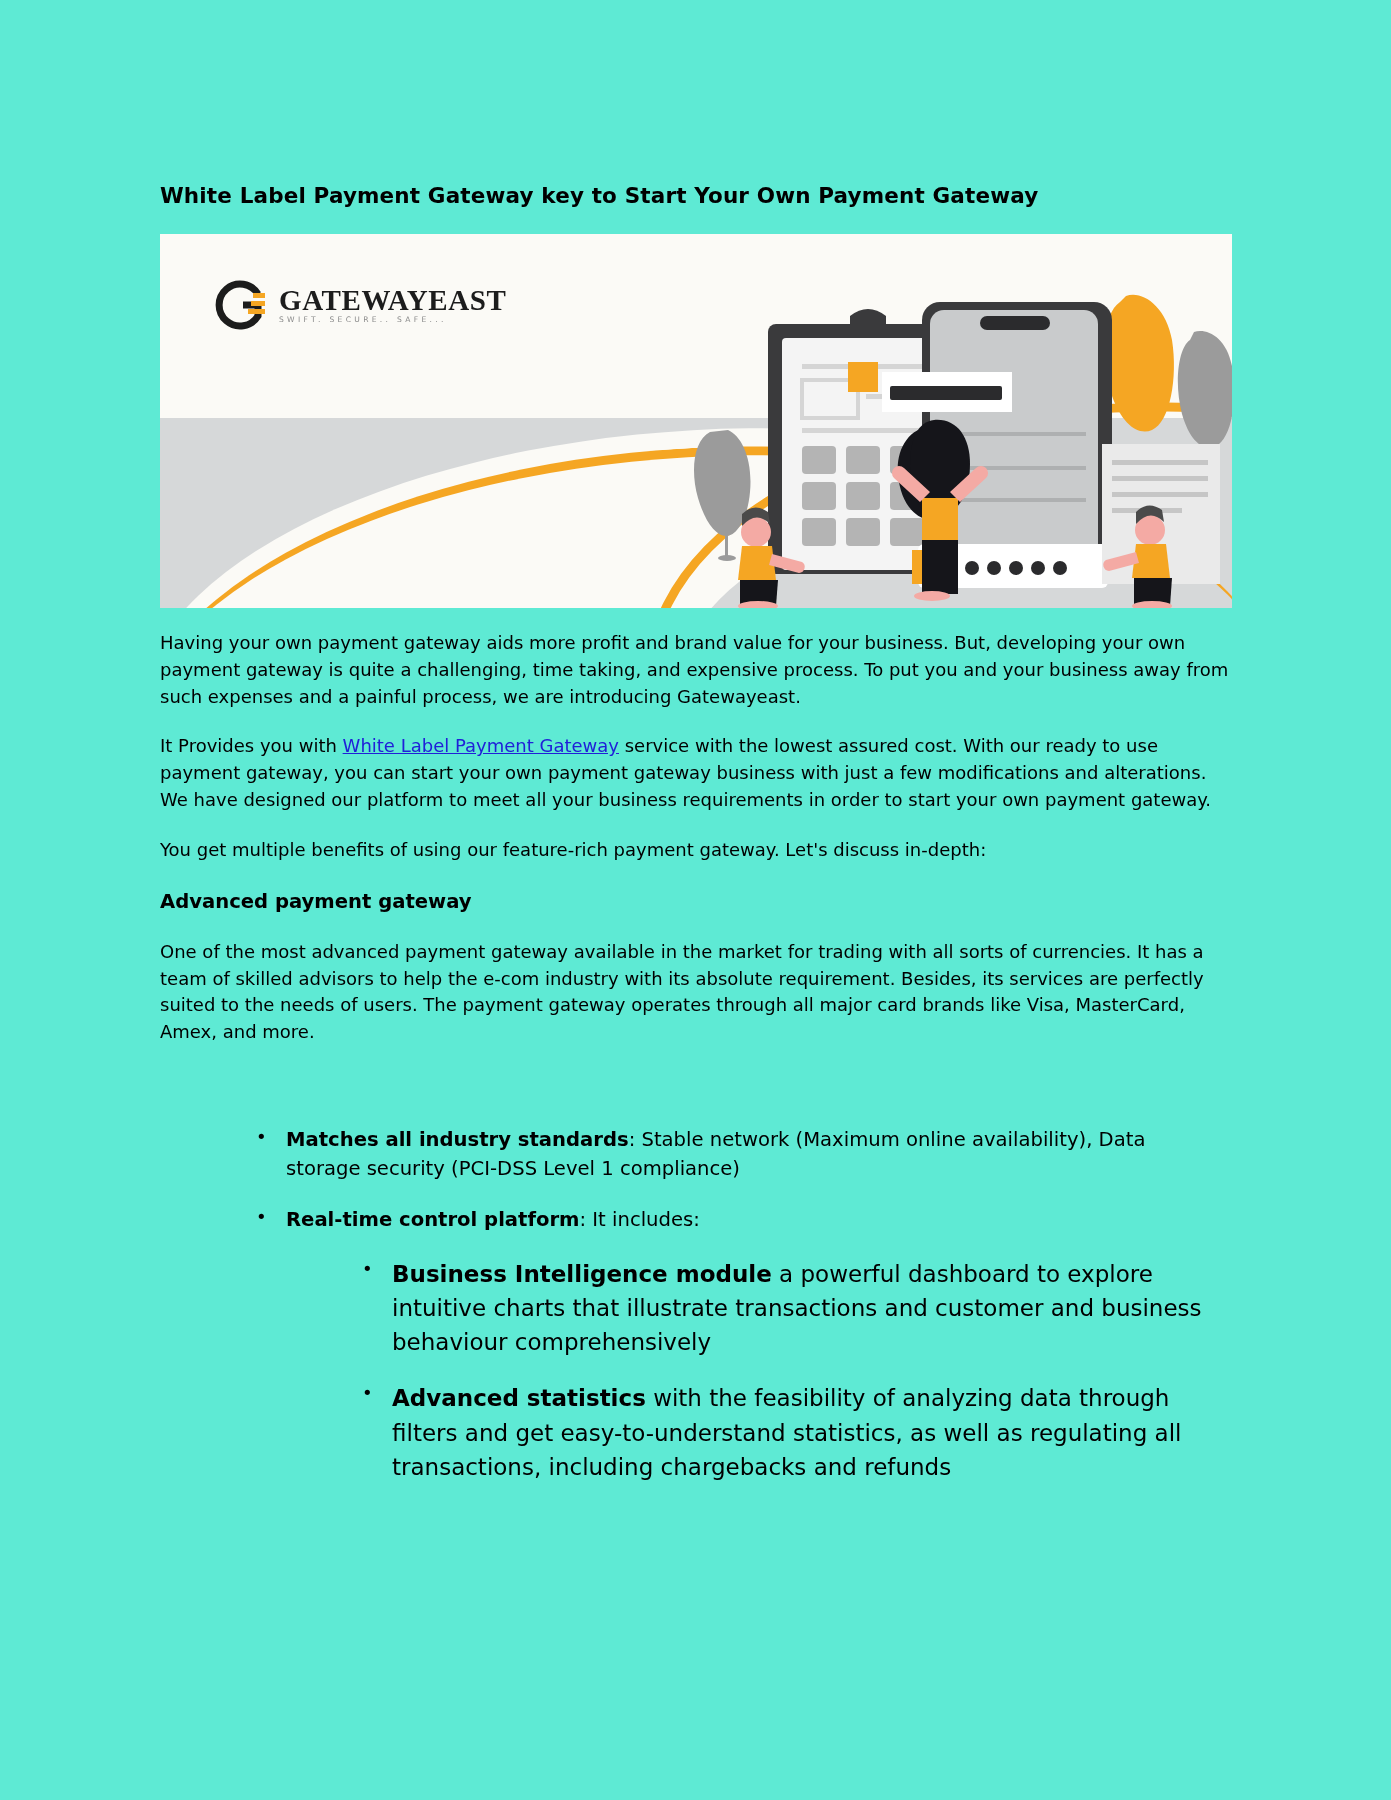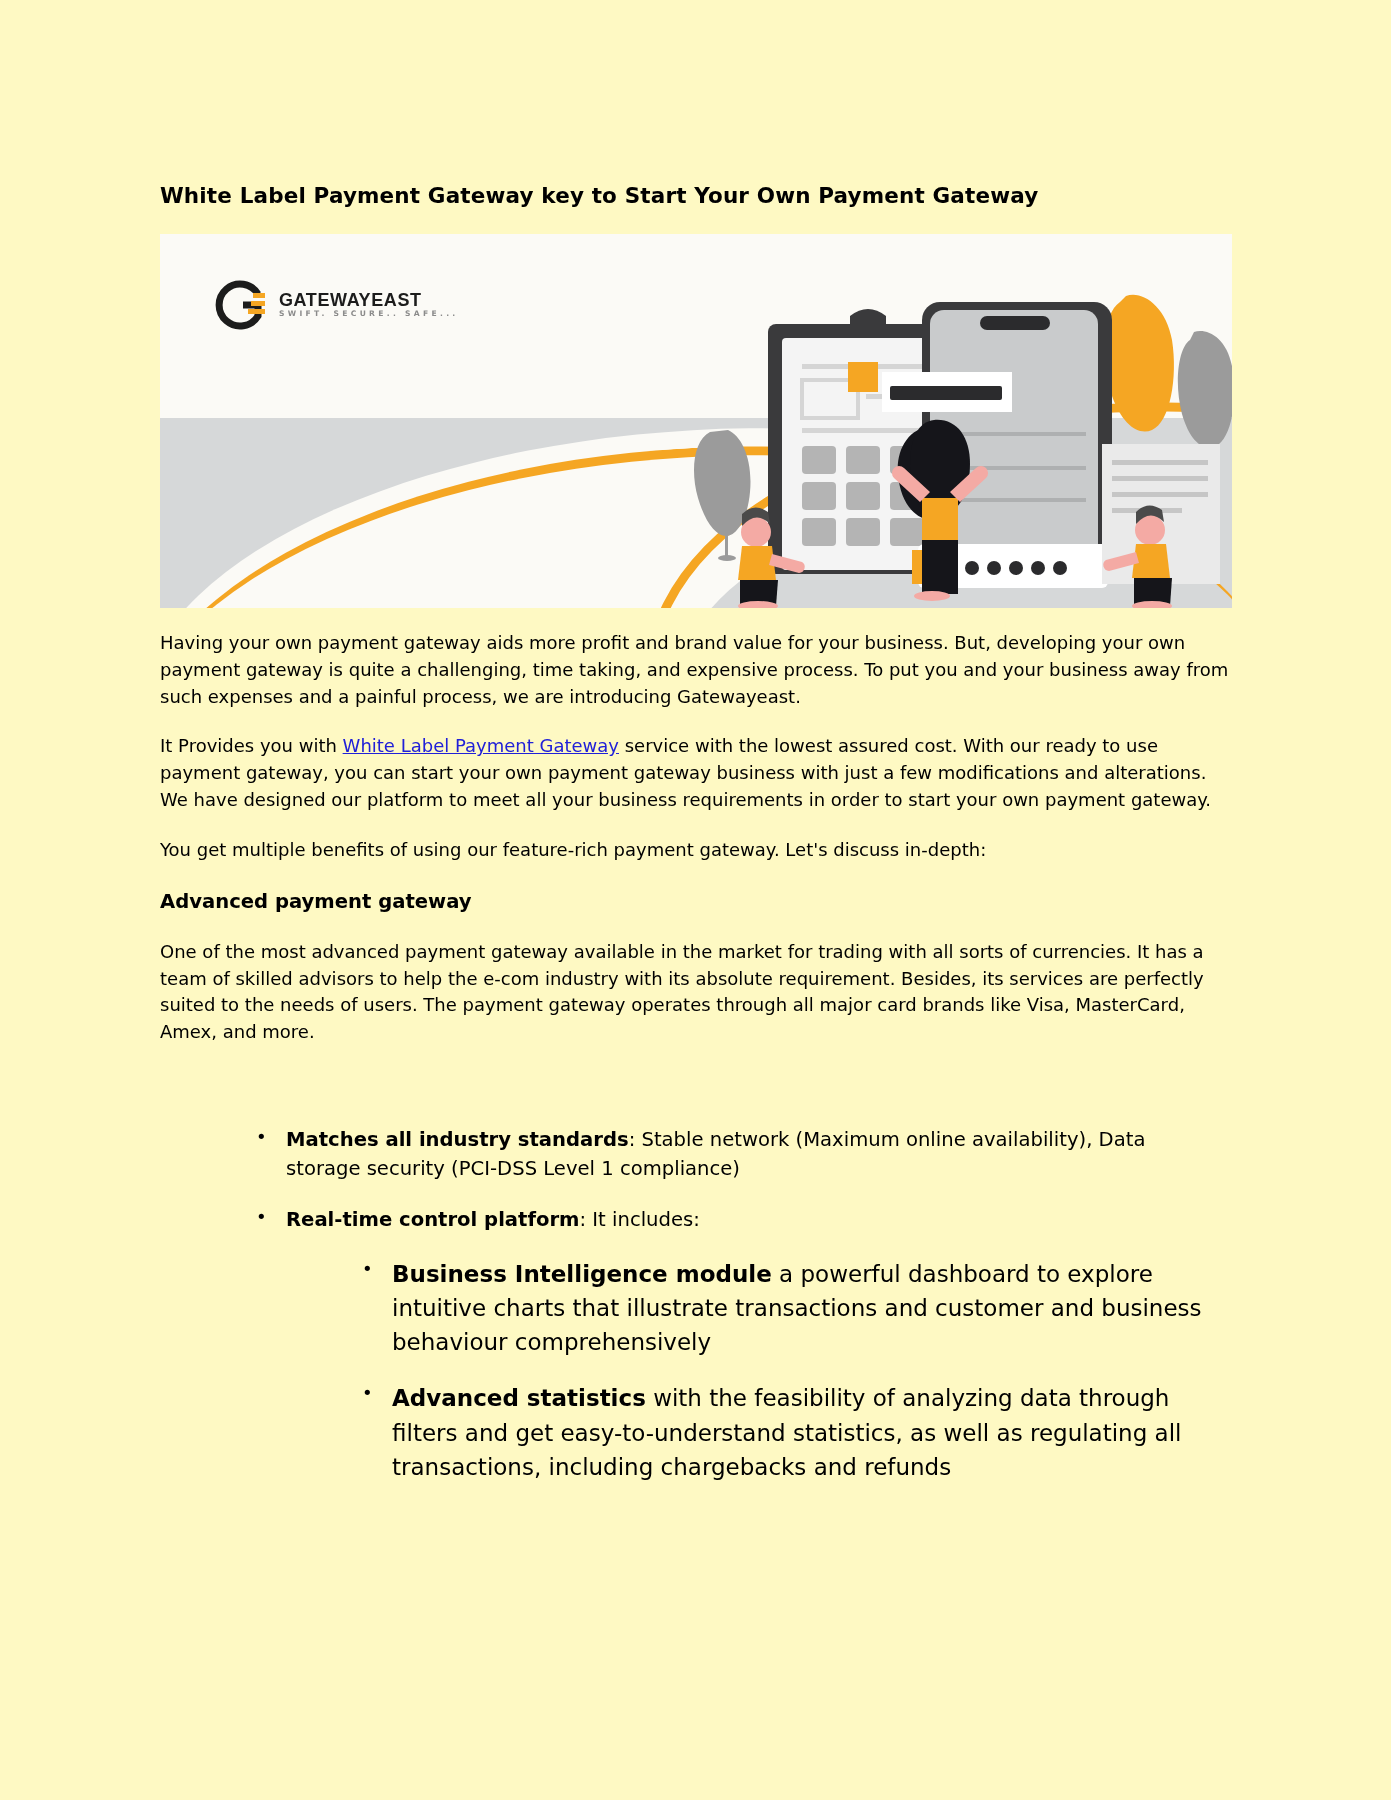--- a/index.html
+++ b/index.html
@@ -13,21 +13,21 @@
     font-family: "DejaVu Sans", sans-serif;
     color: #000000;
     position: relative;
     overflow: hidden;
   }
   .page {
     position: absolute;
     left: 0; top: 0;
     width: 1391px;
     height: 1800px;
-    background: #fef9c3;
+    background: #5eead4;
   }
   .content {
     position: absolute;
     left: 160px;
     top: 183px;
     width: 1073px;
   }
 
   
   .doc-title {
@@ -102,30 +102,30 @@
   .logo-wrap {
     position: absolute;
     left: 53px;
     top: 42px;
     display: flex;
     align-items: center;
   }
   .logo-mark { width: 62px; height: 58px; }
   .logo-text-block { margin-left: 4px; }
   .logo-word {
-    font-family: Liberation Sans, sans-serif;
-    font-size: 18px;
+    font-family: Liberation Serif, serif;
+    font-size: 29px;
     font-weight: bold;
     letter-spacing: 0.6px;
     color: #1c1c1c;
     line-height: 1;
   }
   .logo-tag {
     font-size: 7.6px;
-    font-weight: bold;
+    font-weight: normal;
     letter-spacing: 3.3px;
     color: #8b8b8b;
     margin-top: 0;
     white-space: nowrap;
   }
 
   .banner-headline {
     position: absolute;
     left: 52px;
     top: 180px;

